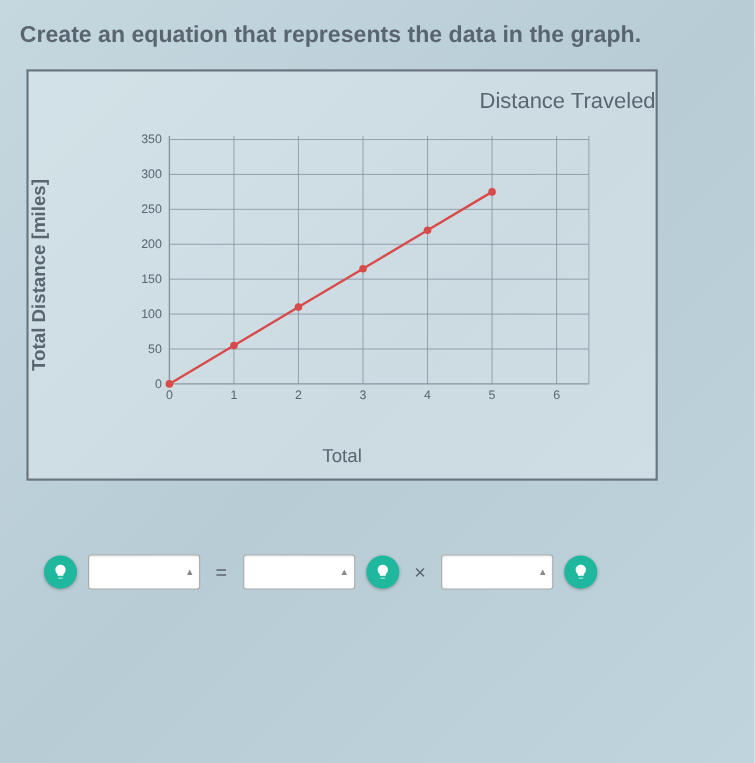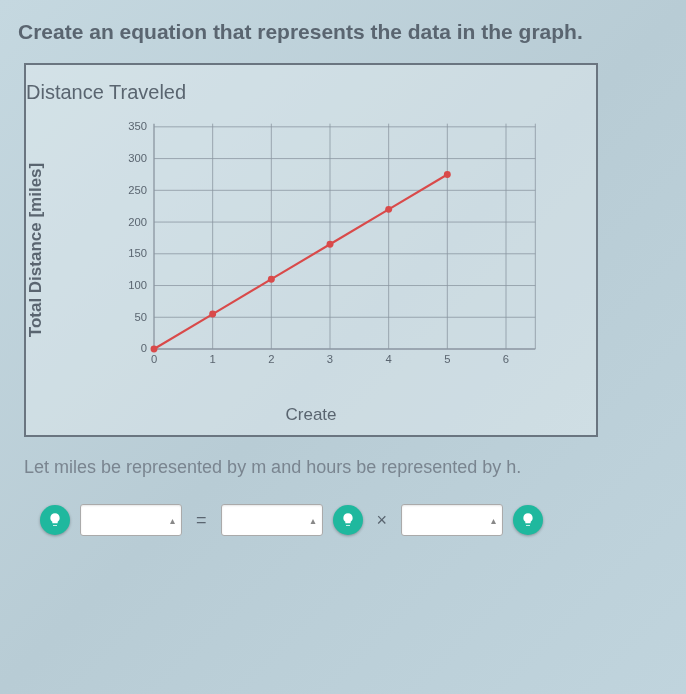--- a/index.html
+++ b/index.html
@@ -21,21 +21,21 @@
 }
 .chart-box {
   margin: 8px 0 0 24px;
   width: 570px;
   height: 370px;
   border: 2px solid #6a7580;
   background: rgba(235,242,246,0.4);
   position: relative;
 }
 .chart-title {
-  text-align: left;
+  text-align: right;
   font-size: 20px;
   color: #5a6570;
   font-weight: 500;
   margin-top: 16px;
 }
 .ylabel {
   position: absolute;
   left: 10px;
   top: 50%;
   transform: translate(-50%, -50%) rotate(-90deg);
@@ -148,25 +148,25 @@
         <text x="-8" y="7.6619718309859195" text-anchor="end" font-size="13" fill="#5a6570">350</text>
         <path d="M0 260 L67.6923076923077 219.71830985915494 L135.3846153846154 179.43661971830988 L203.0769230769231 139.15492957746477 L270.7692307692308 98.87323943661974 L338.46153846153845 58.591549295774655 " fill="none" stroke="#d94a4a" stroke-width="2.5"></path>
         <circle cx="0" cy="260" r="4" fill="#d94a4a"></circle>
         <circle cx="67.6923076923077" cy="219.71830985915494" r="4" fill="#d94a4a"></circle>
         <circle cx="135.3846153846154" cy="179.43661971830988" r="4" fill="#d94a4a"></circle>
         <circle cx="203.0769230769231" cy="139.15492957746477" r="4" fill="#d94a4a"></circle>
         <circle cx="270.7692307692308" cy="98.87323943661974" r="4" fill="#d94a4a"></circle>
         <circle cx="338.46153846153845" cy="58.591549295774655" r="4" fill="#d94a4a"></circle>
       </svg>
   </div>
-  <div class="xlabel">Create</div>
+  <div class="xlabel">Total</div>
 </div>
 
 <div class="instruct">
-  <span>Let miles be represented by m and hours be represented by h.</span><br>
+  <br>
 </div>
 
 <div class="eq-row">
   <div class="circle">
     <svg viewBox="0 0 24 24" fill="#fff">
         <path d="M9 21h6v-1H9v1zm3-19C8 2 5 5 5 9c0 2.4 1.2 4.5 3 5.7V17h8v-2.3c1.8-1.2 3-3.3 3-5.7 0-4-3-7-7-7z"></path>
       </svg>
   </div>
   <div class="slot"></div>
   <span class="op">=</span>

